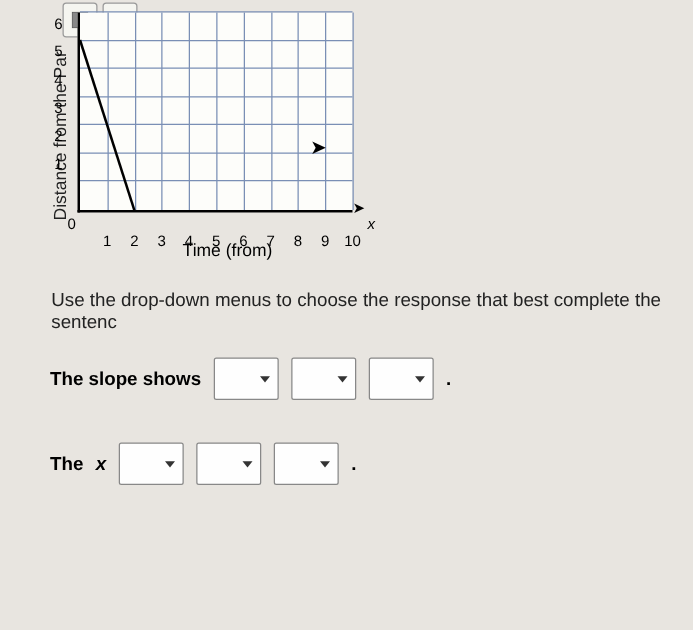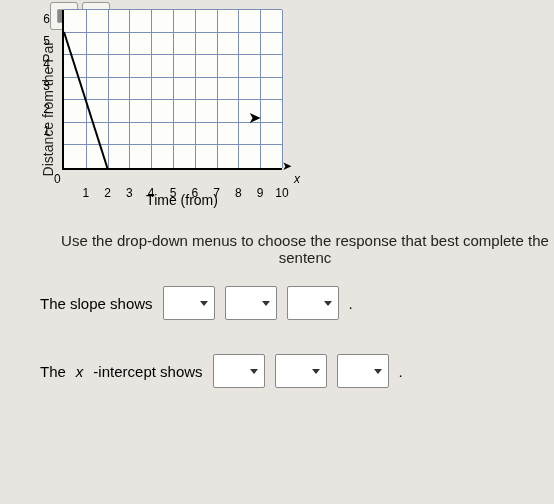--- a/index.html
+++ b/index.html
@@ -103,31 +103,31 @@
     font-size: 12px;
     font-style: italic;
   }
   .x-label {
     text-align: center;
     font-size: 14px;
     margin-top: 22px;
     margin-left: 20px;
   }
   .instruction {
-    margin: 24px 0 20px 16px;
+    margin: 24px 0 20px 1px;
     font-size: 15px;
     color: #222;
-    text-align: center;
   }
   .question-row {
     display: flex;
     align-items: center;
     gap: 10px;
     margin-bottom: 34px;
     font-size: 15px;
+    font-weight: bold;
   }
   .dropdown {
     width: 52px;
     height: 34px;
     border: 1px solid #888;
     background: #fefefe;
     border-radius: 2px;
     display: flex;
     align-items: center;
     justify-content: flex-end;
@@ -236,21 +236,20 @@
       </div>
     <div class="dropdown">
         <span class="caret"></span>
       </div>
     <span>.</span>
   </div>
 
   <div class="question-row">
     <span>The </span>
       <span class="italic">x</span>
-      <span>-intercept shows</span>
     <div class="dropdown">
         <span class="caret"></span>
       </div>
     <div class="dropdown">
         <span class="caret"></span>
       </div>
     <div class="dropdown">
         <span class="caret"></span>
       </div>
     <span>.</span>

